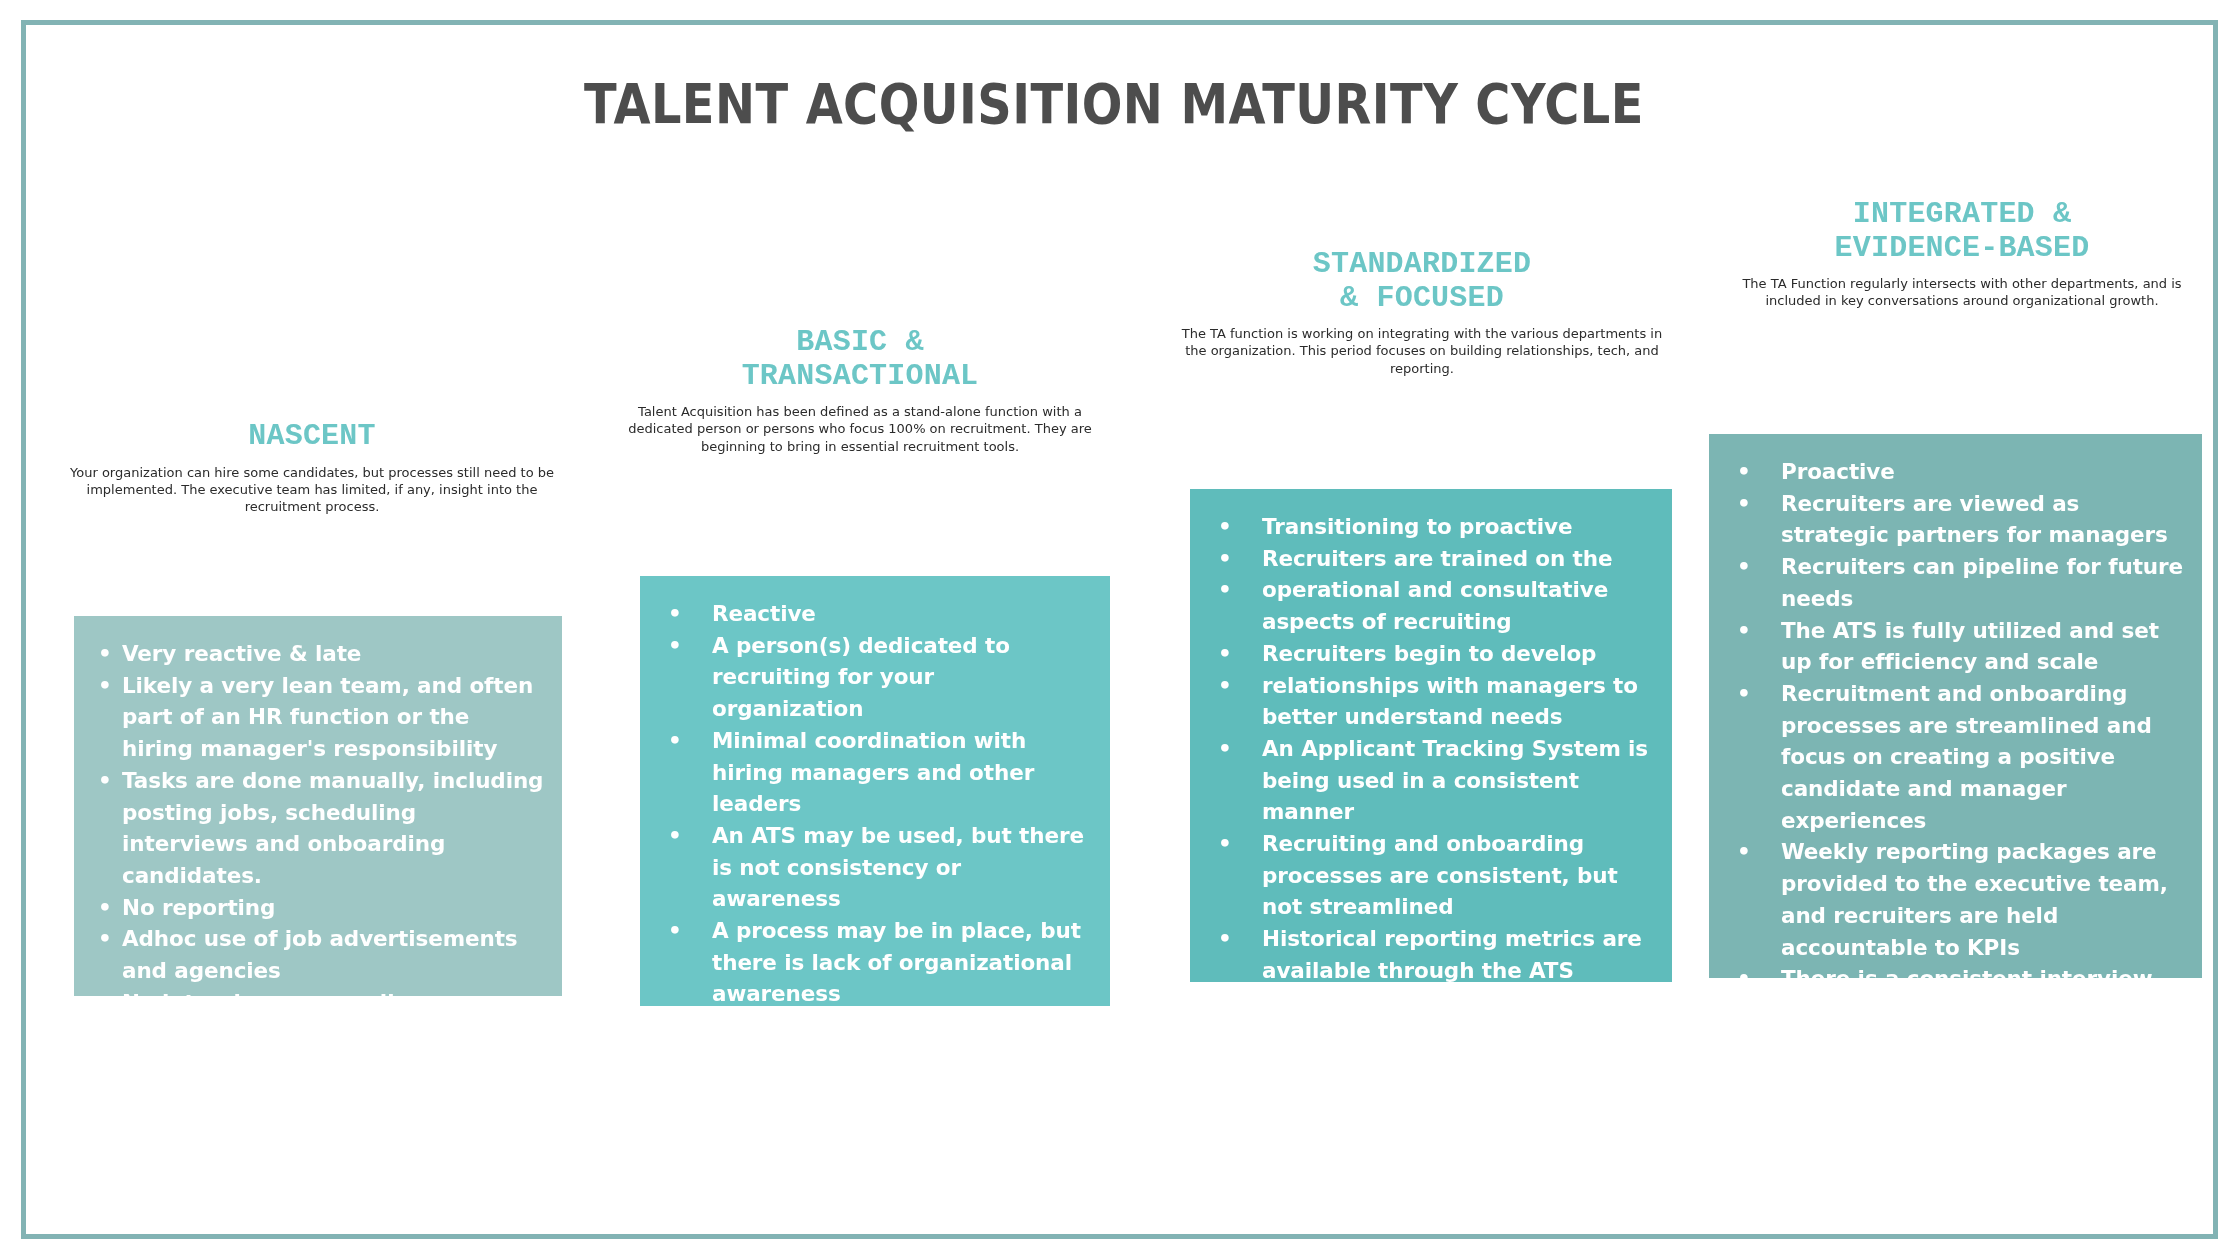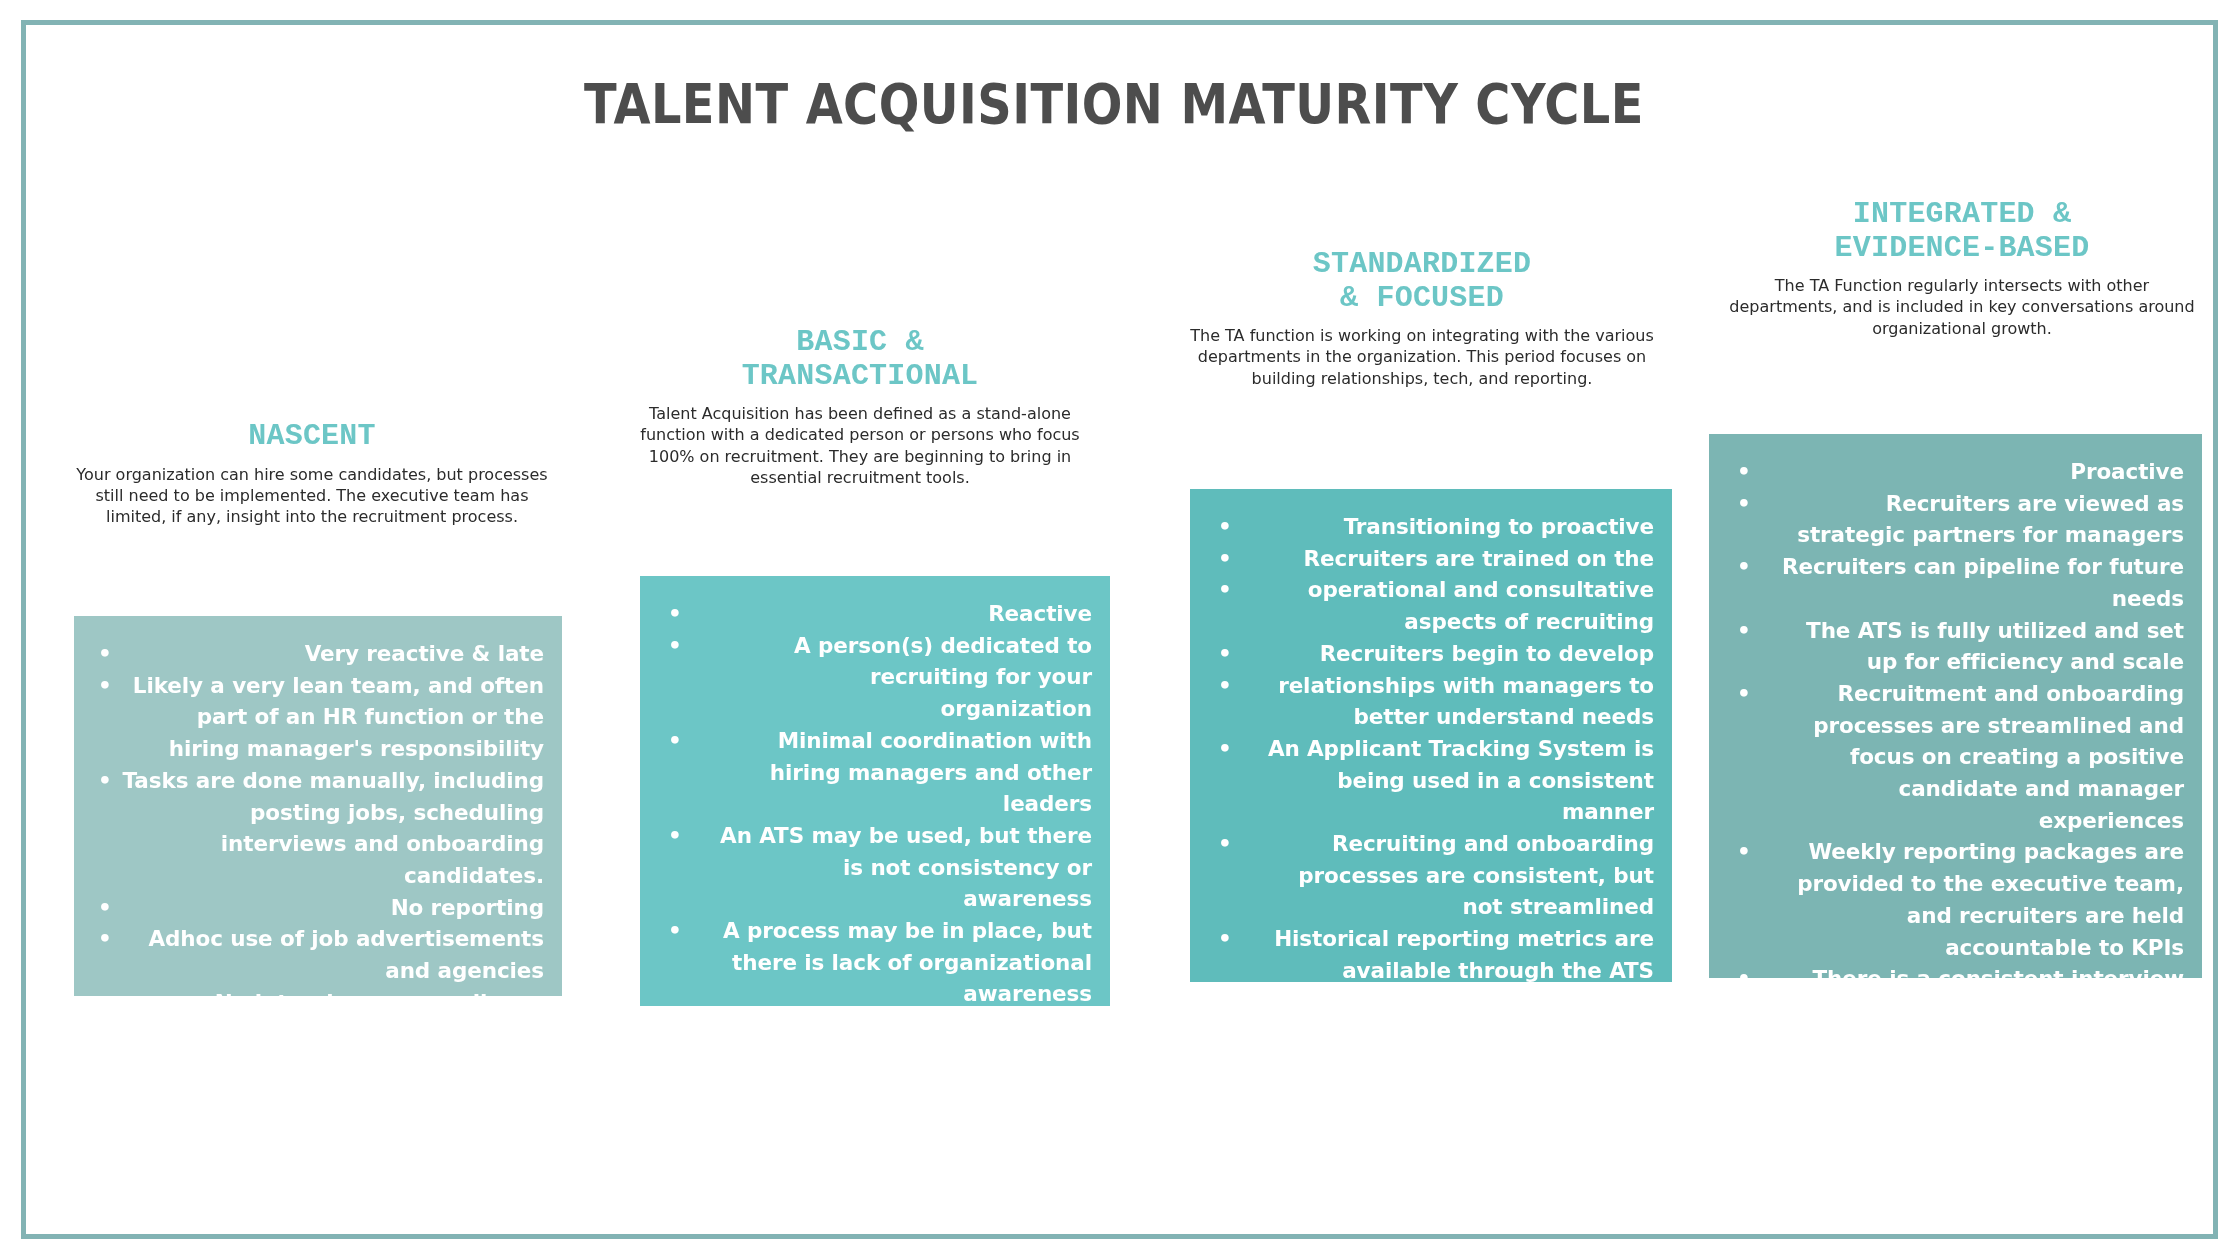--- a/index.html
+++ b/index.html
@@ -62,21 +62,21 @@
     line-height: 1.12;
     letter-spacing: 0.2px;
     color: #6cc6c6;
     text-align: center;
     margin: 0 0 10px 0;
     white-space: pre-line;
   }
 
   .col-desc {
     font-family: "DejaVu Sans", "Liberation Sans", sans-serif;
-    font-size: 16px;
+    font-size: 13px;
     line-height: 1.33;
     color: #2b2b2b;
     text-align: center;
     margin: 0;
     padding: 0 6px;
   }
 
   .panel {
     margin-top: 0;
     box-sizing: border-box;
@@ -102,21 +102,21 @@
 
   .panel li .bullet {
     position: absolute;
     left: 0;
     top: 0;
     font-size: 21.5px;
     line-height: 1.475;
     color: #ffffff;
   }
 
-  .panel li .txt { display: block; text-align: right; }
+  .panel li .txt { display: block; }
 
   
   .indent-sm li { padding-left: 34px; }
   .indent-sm li .bullet { left: 10px; }
   .indent-lg li { padding-left: 58px; }
   .indent-lg li .bullet { left: 14px; }
 
   
   #col-1 { left: 62px;   top: 420px;  width: 500px; }
   #col-1 .panel { position: absolute; left: 12px; top: 196px; width: 488px; height: 380px;

